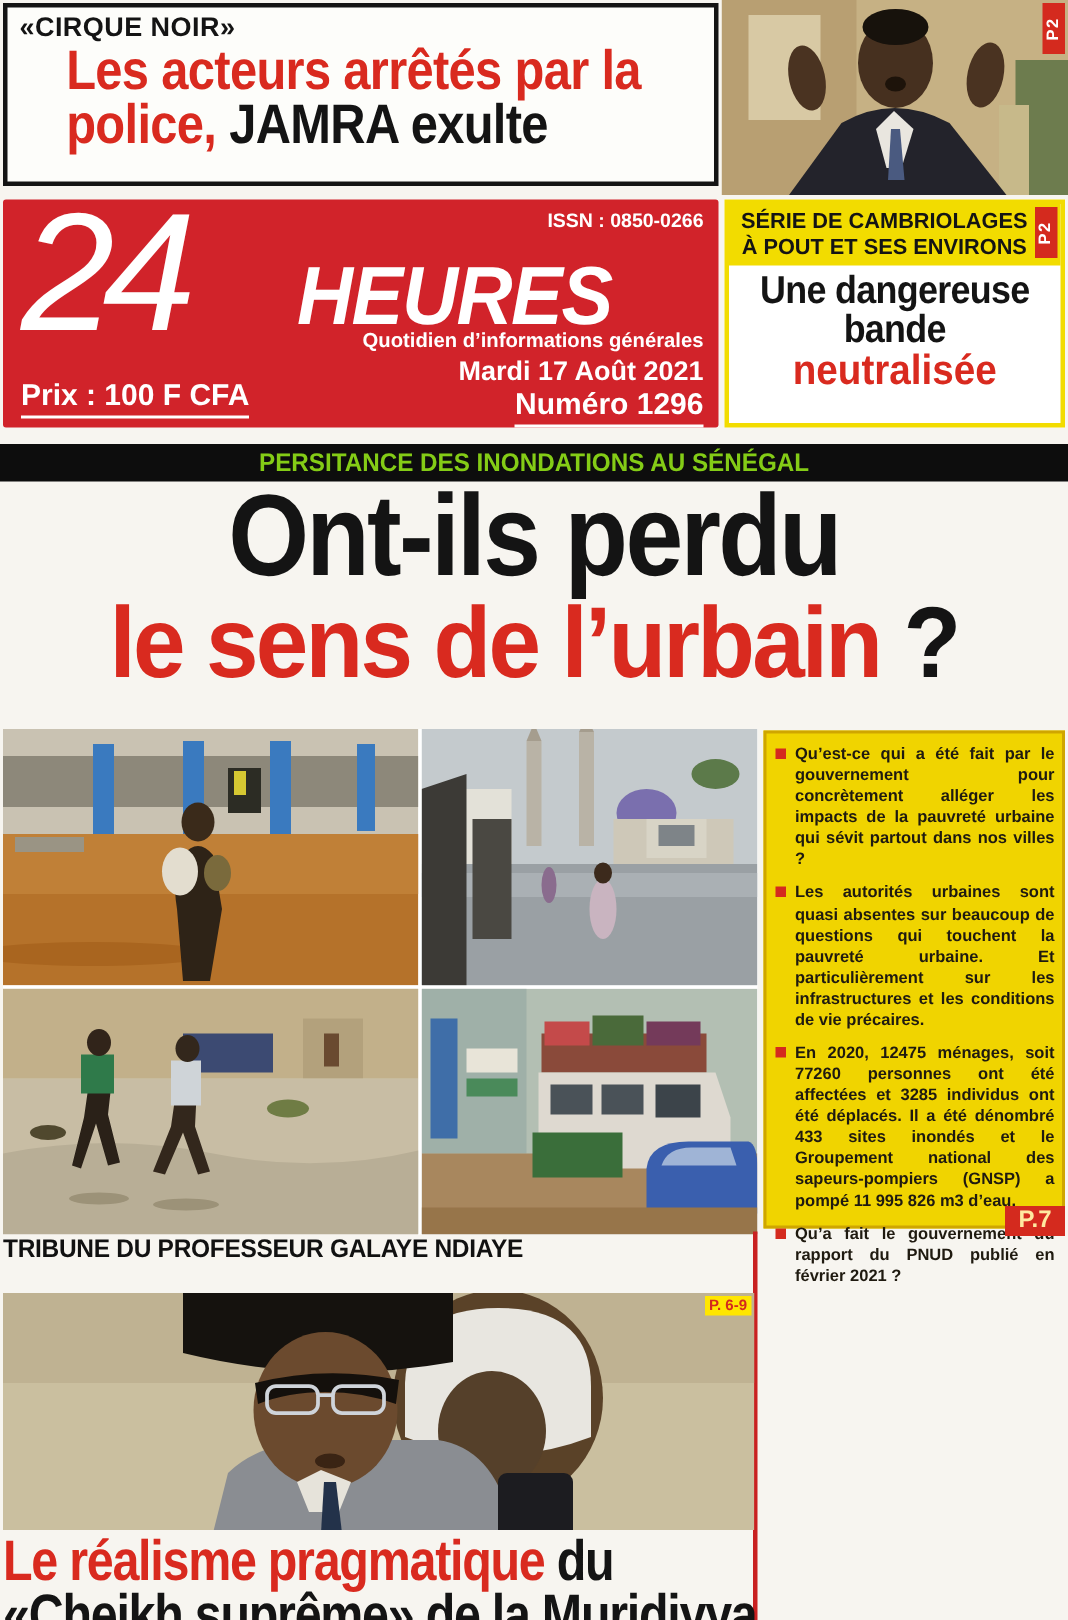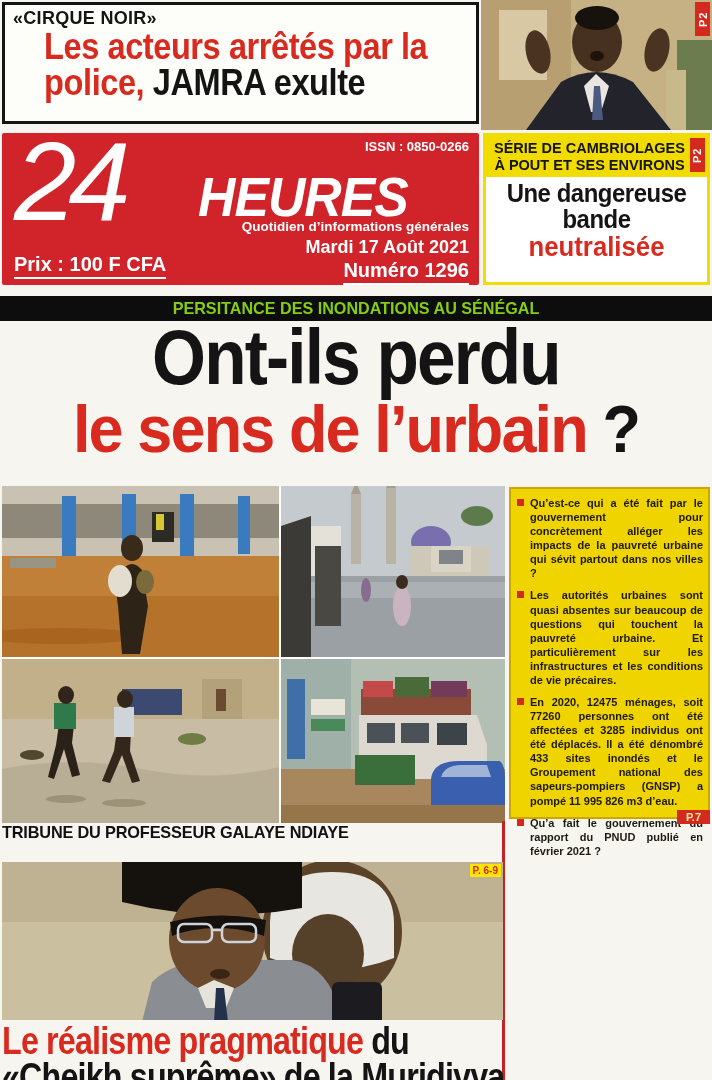--- a/index.html
+++ b/index.html
@@ -80,21 +80,21 @@
     background:#f0d400; border:2px solid #cfa600; padding:7px 5px 6px 6px;
   }
   #bullets-box ul { list-style:none; }
   #bullets-box li {
     position:relative; padding-left:13px; margin-bottom:8px;
     font-size:11px; font-weight:bold; line-height:1.28; color:#1f1a10; text-align:justify;
   }
   .bullet-sq { position:absolute; left:0; top:3px; width:7px; height:7px; background:#d42a1e; }
   #p7-tag {
     position:absolute; right:-2px; bottom:-7px; background:#d42a1e; color:#ffe9a0;
-    font-size:11px; font-weight:bold; padding:1px 9px;
+    font-size:16px; font-weight:bold; padding:1px 9px;
   }
 
   
   #divider-red { left:502px; top:821px; width:3px; height:259px; background:#c92121; }
 
   #tribune-left { left:2px; top:823px; width:501px; }
   .trib-kicker { font-size:17px; font-weight:800; color:#111; letter-spacing:-.2px; transform:scaleX(.96); transform-origin:left top; white-space:nowrap; }
   #prof-photo { position:relative; width:501px; height:158px; margin-top:19px; overflow:hidden; }
   .ptag-yellow {
     position:absolute; top:2px; right:2px; background:#ffe600; color:#d42a1e;

